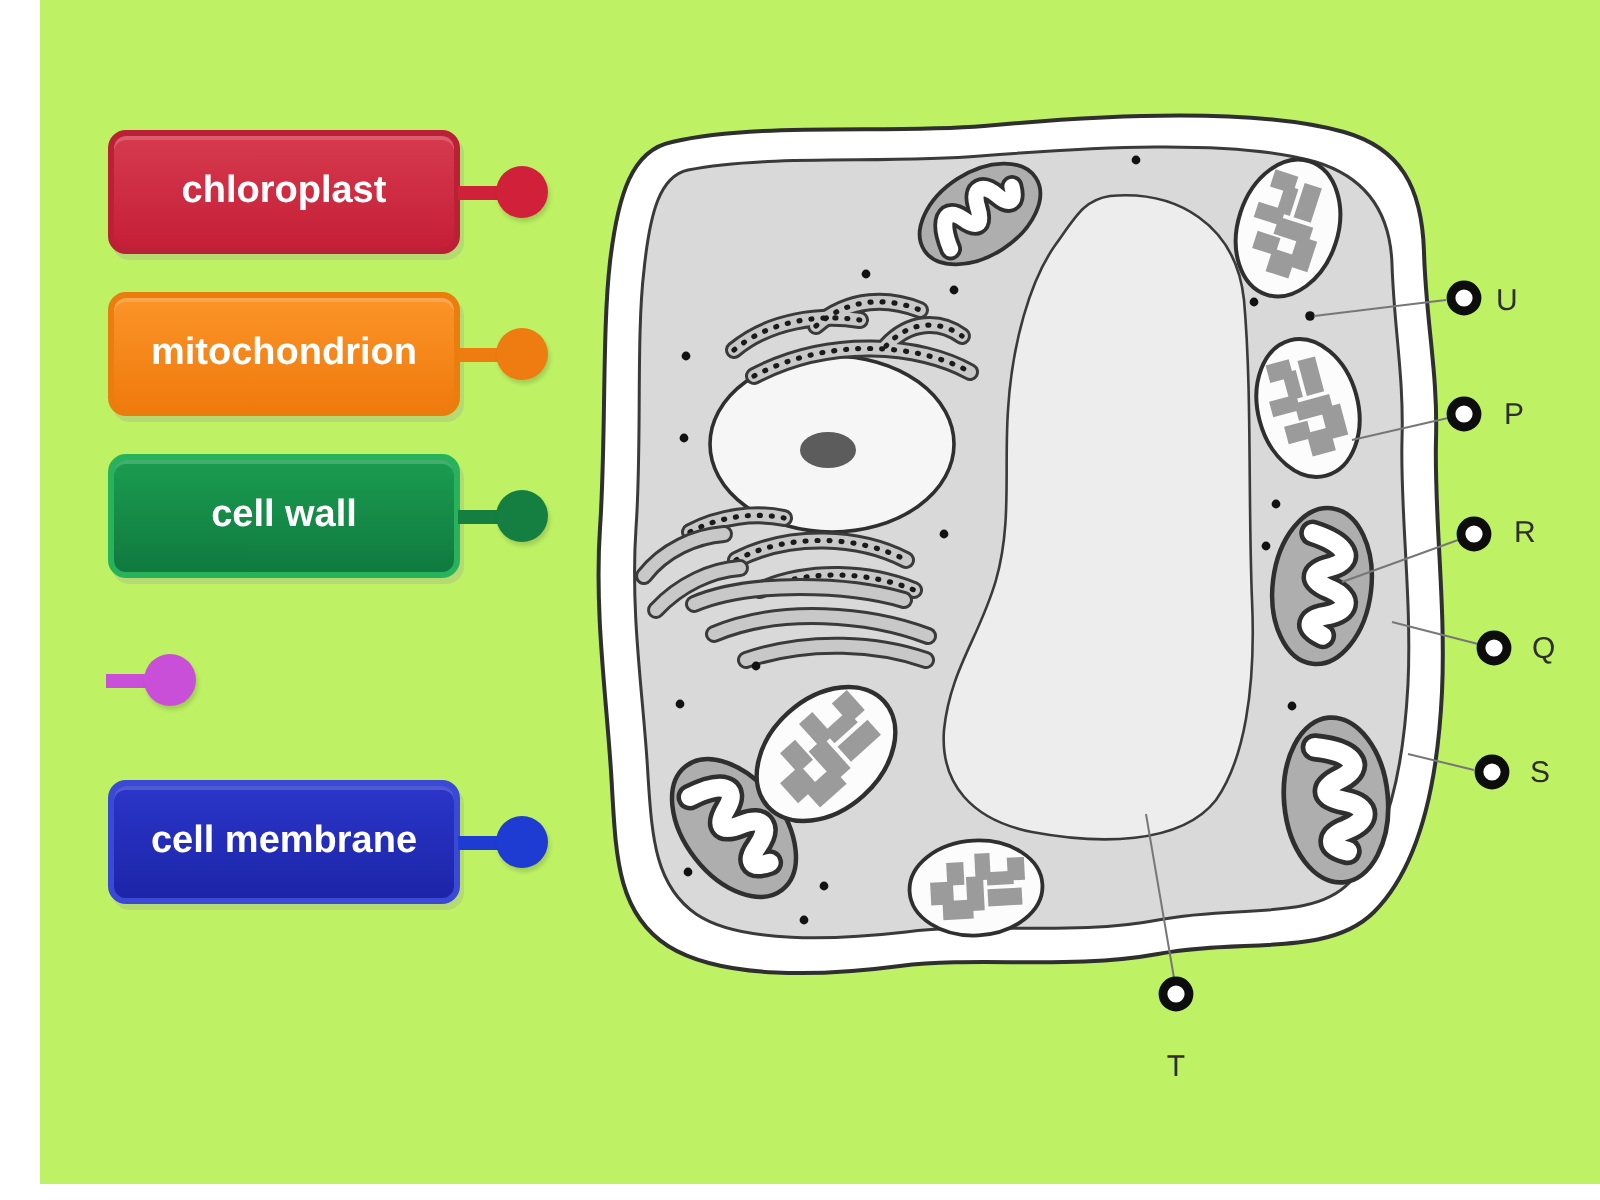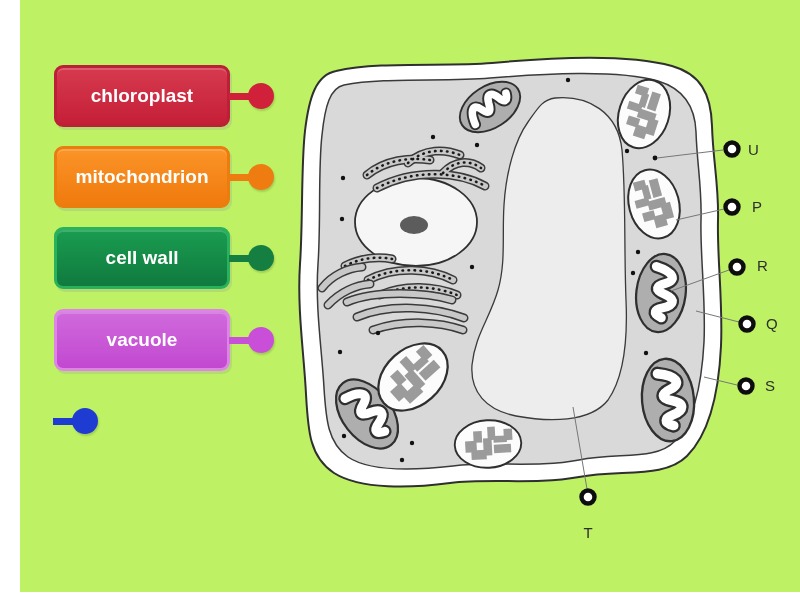--- a/index.html
+++ b/index.html
@@ -57,27 +57,27 @@
     <div class="knob"></div>
   </div>
   <div class="label-row" style="top: 146px; --top: #fb9428; --bot: #f07a0d; --edge: #e97d0e; --knob: #ee7c10;">
     <div class="chip">
         <span style="color: rgb(255, 255, 255);">mitochondrion</span>
       </div>
     <div class="stem"></div>
     <div class="knob"></div>
   </div>
   <div class="label-row" style="top: 309px; --top: #d06adc; --bot: #c248d1; --edge: #dd85e5; --knob: #c94fd8;">
-    <div class="chip">
-        <span style="color: rgb(255, 255, 255);">vacuole</span>
-      </div>
     <div class="stem"></div>
     <div class="knob"></div>
   </div>
   <div class="label-row" style="top: 390px; --top: #2b35c9; --bot: #1c25a8; --edge: #3a49d6; --knob: #1e3bd2;">
+    <div class="chip">
+        <span style="color: rgb(255, 255, 255);">cell membrane</span>
+      </div>
     <div class="stem"></div>
     <div class="knob"></div>
   </div>
 
   <svg id="diagram" width="800" height="600" viewBox="0 0 800 600">
     <defs>
       <g id="mito">
         <ellipse rx="35" ry="22" fill="#aeaeae" stroke="#2f2f2f" stroke-width="2"></ellipse>
         <path d="M -23,7 C -20,-9 -13,-13 -9,-3 C -6,5 -2,7 1,-4 C 4,-14 10,-13 13,-3 C 15,4 19,6 22,-3" fill="none" stroke="#2f2f2f" stroke-width="12" stroke-linecap="round" stroke-linejoin="round"></path>
         <path d="M -23,7 C -20,-9 -13,-13 -9,-3 C -6,5 -2,7 1,-4 C 4,-14 10,-13 13,-3 C 15,4 19,6 22,-3" fill="none" stroke="#ffffff" stroke-width="8" stroke-linecap="round" stroke-linejoin="round"></path>

